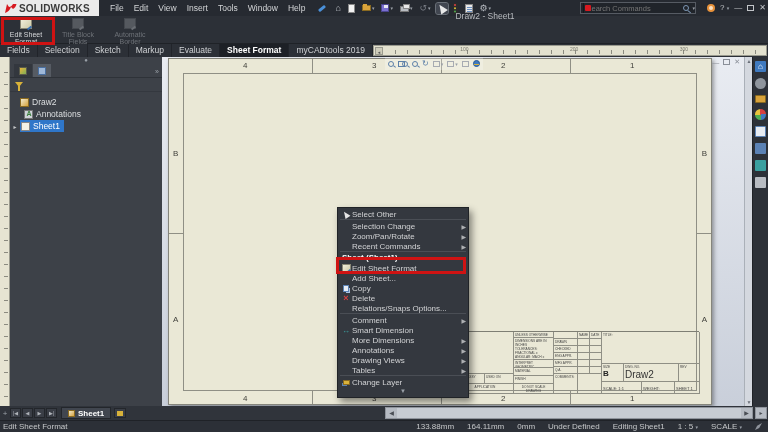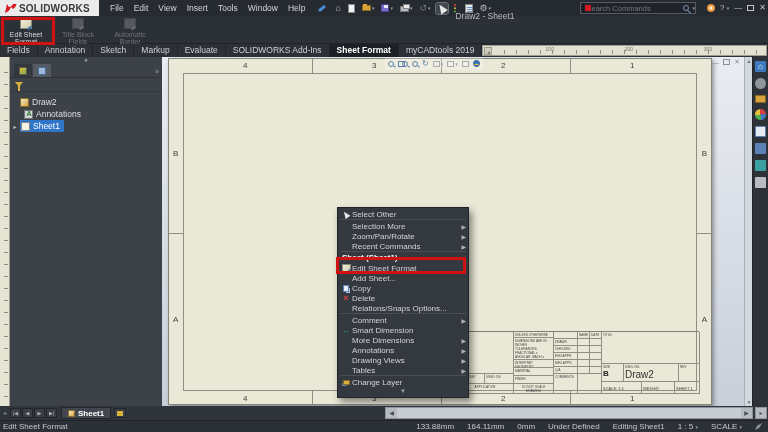--- a/index.html
+++ b/index.html
@@ -262,25 +262,24 @@
     <div class="rico"></div>
     <div class="rlabel">Automatic</div>
     <div class="rlabel">Border</div>
   </div>
 </div>
 
 <div class="red-box" style="left:1px; top:17px; width:54px; height:28px;"></div>
 
 <div id="tabrow">
   <span class="ctab">Fields</span>
-  <span class="ctab">Annotation</span>
+  <span class="ctab">Selection</span>
   <span class="ctab">Sketch</span>
   <span class="ctab">Markup</span>
   <span class="ctab">Evaluate</span>
-  <span class="ctab">SOLIDWORKS Add-Ins</span>
   <span class="ctab active">Sheet Format</span>
   <span class="ctab">myCADtools 2019</span>
   <div id="hruler">
     <span class="hr-btn">◂</span>
     <div class="ticks"></div>
     <span class="hr-lab" style="left:22%">100</span>
     <span class="hr-lab" style="left:50%">200</span>
     <span class="hr-lab" style="left:78%">300</span>
   </div>
 </div>
@@ -454,21 +453,21 @@
   <div id="ctxmenu">
     <div class="cmi">
       <span class="cico">
           <span class="cursor2"></span>
         </span>
       <span class="clab">Select Other</span>
     </div>
     <div class="cm-sep"></div>
     <div class="cmi">
       <span class="cico"></span>
-        <span class="clab">Selection More</span>
+        <span class="clab">Selection Change</span>
         <span class="sub">▶</span>
     </div>
     <div class="cmi">
       <span class="cico"></span>
         <span class="clab">Zoom/Pan/Rotate</span>
         <span class="sub">▶</span>
     </div>
     <div class="cmi">
       <span class="cico"></span>
         <span class="clab">Recent Commands</span>

